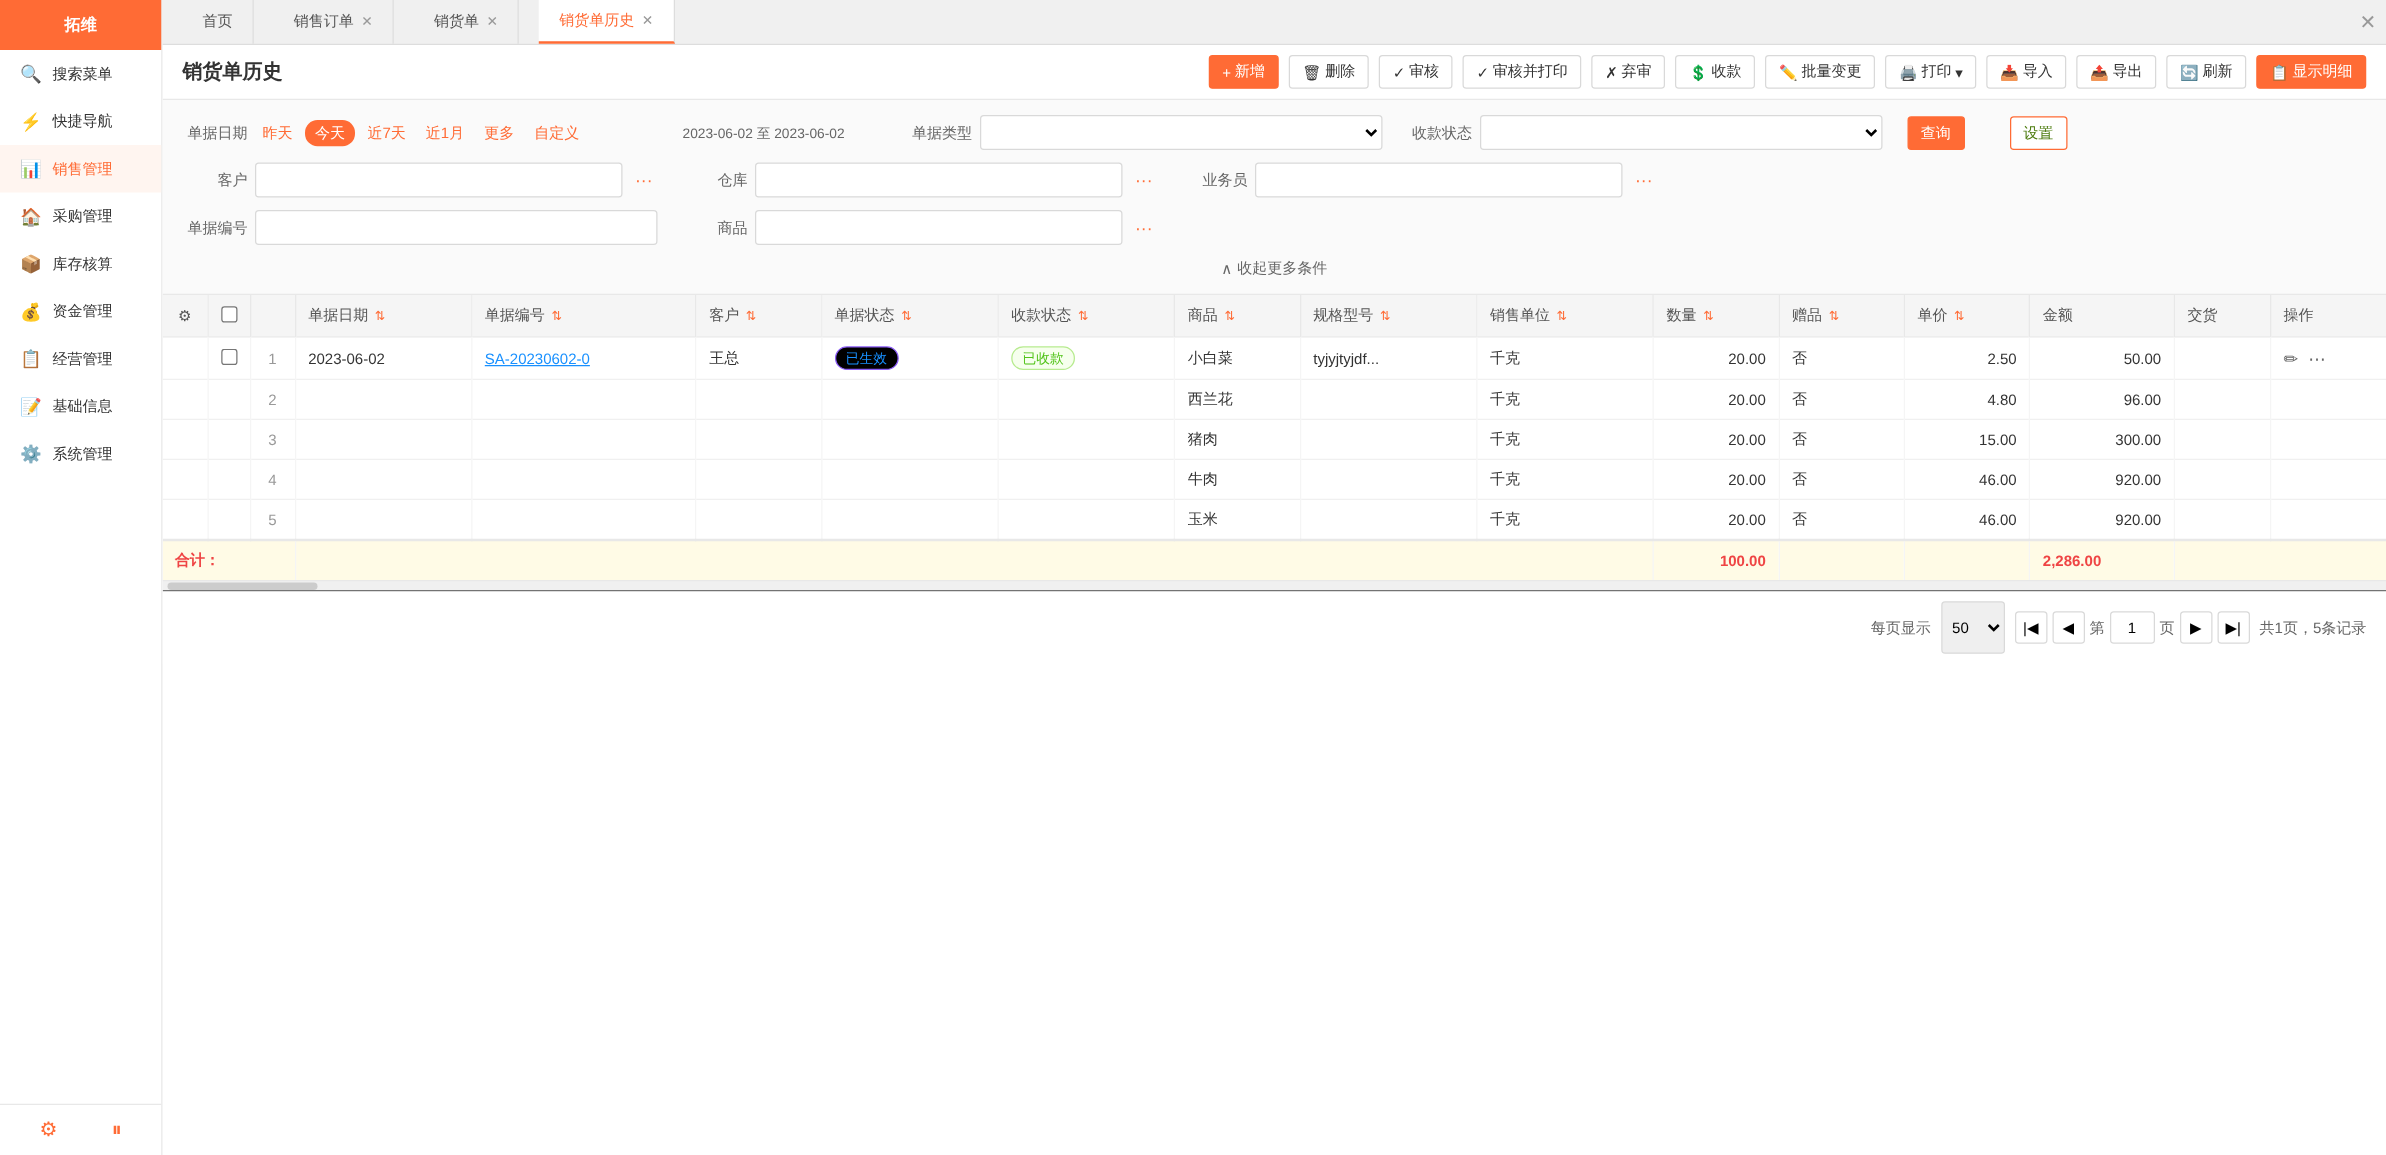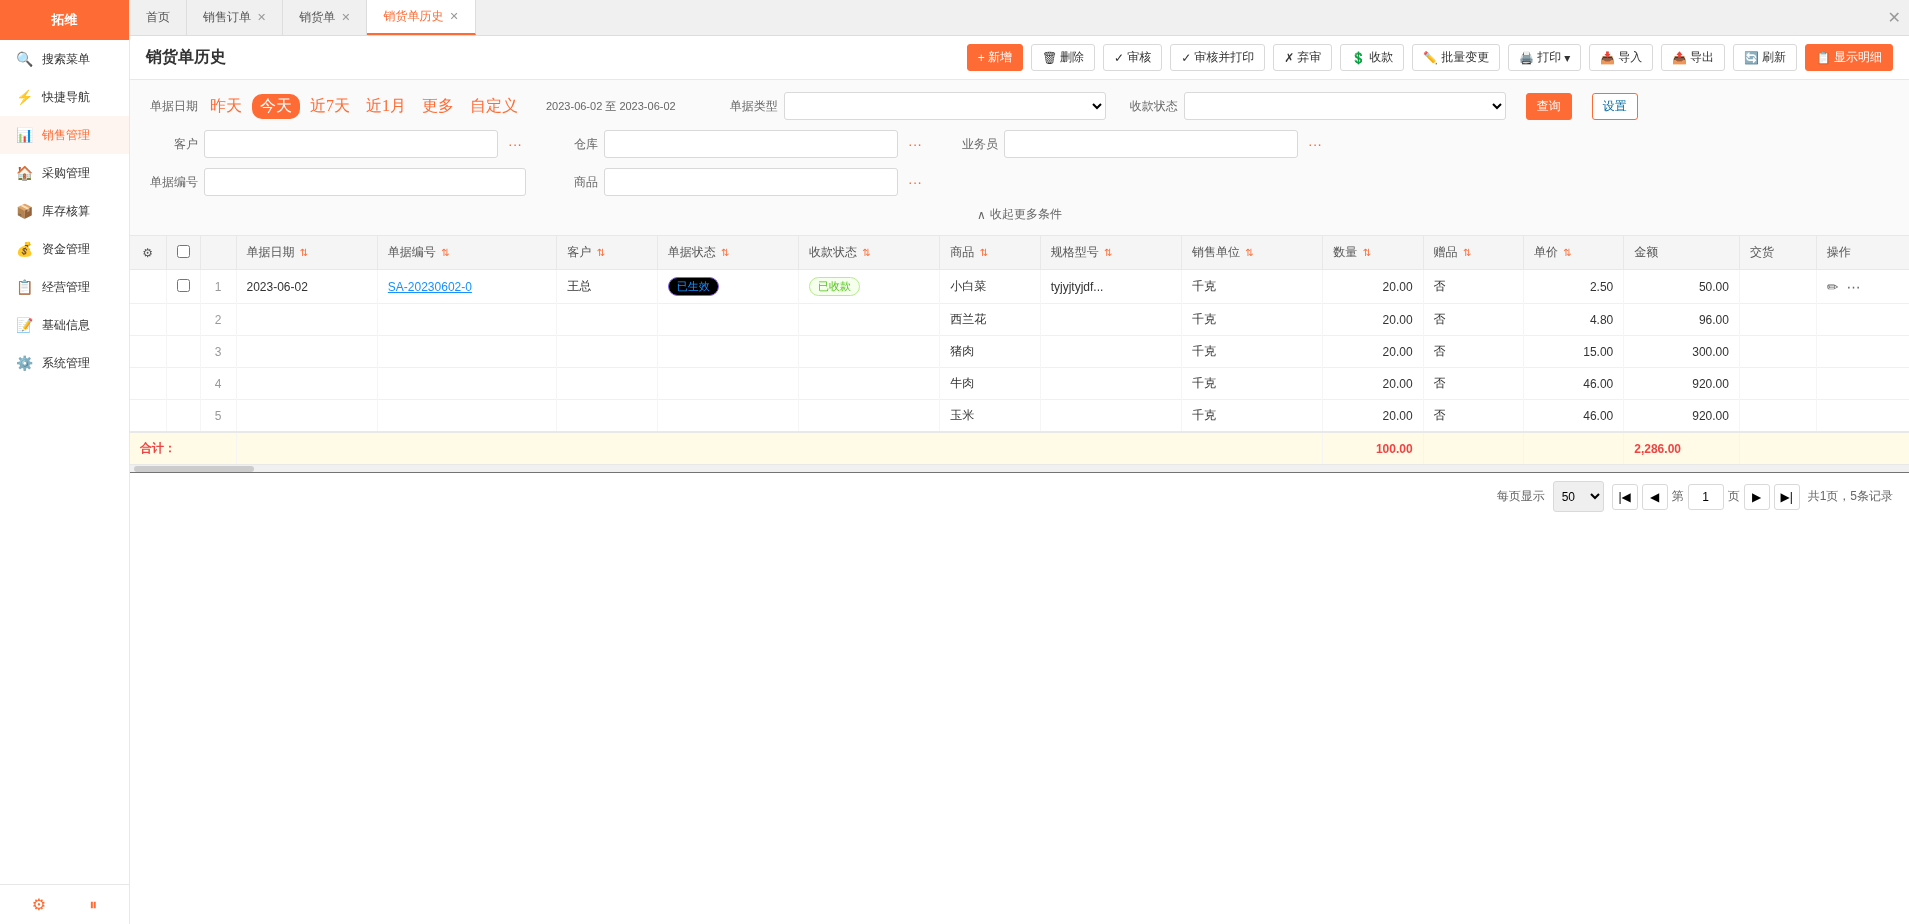--- a/index.html
+++ b/index.html
@@ -66,20 +66,21 @@
       display: flex;
       align-items: center;
       padding: 0 16px;
       height: 100%;
       cursor: pointer;
       color: #555;
       border-right: 1px solid #ddd;
       gap: 6px;
       white-space: nowrap;
       font-size: 12px;
+      margin-left: 16px;
     }
     .tab-item.active {
       background: #fff;
       color: #ff6b35;
       border-bottom: 2px solid #ff6b35;
     }
     .tab-item:first-child { font-weight: 500; }
     .tab-close { font-size: 11px; color: #999; cursor: pointer; }
     .tab-bar-end {
       margin-left: auto;
@@ -186,23 +187,22 @@
     }
     .date-quick-btns {
       display: flex;
       align-items: center;
       gap: 4px;
     }
     .date-quick-btn {
       padding: 2px 6px;
       cursor: pointer;
       color: #ff6b35;
-      font-size: 16px;
+      font-size: 12px;
       border-radius: 2px;
-      font-family: Liberation Serif, serif;
     }
     .date-quick-btn.active {
       background: #ff6b35;
       color: #fff;
       border-radius: 10px;
       padding: 2px 8px;
     }
     .ellipsis-btn {
       color: #ff6b35;
       cursor: pointer;
@@ -291,21 +291,21 @@
       align-items: center;
       justify-content: flex-end;
       padding: 8px 16px;
       border-top: 1px solid #737373;
       background: #fff;
       gap: 8px;
       flex-shrink: 0;
     }
     .per-page-label { color: #666; }
     .per-page-select {
-      height: 31px;
+      height: 42px;
       border: 1px solid #d9d9d9;
       border-radius: 3px;
       padding: 0 4px;
       font-size: 12px;
       outline: none;
     }
     .page-nav {
       display: flex;
       align-items: center;
       gap: 4px;
@@ -499,21 +499,21 @@
         </div>
         <div class="filter-item">
           <span class="filter-label">收款状态</span>
           <select class="filter-select">
             <option></option>
           </select>
         </div>
         <button class="btn btn-primary" style="background:#ff6b35;color:#fff;border-color:#ff6b35;">
           <span>查询</span>
         </button>
-        <button class="btn" style="border-color:#ff6b35;color:#0369a1;">
+        <button class="btn" style="border-color:#ff6b35;color:#4d7c0f;margin-left:16px;">
           <span>设置</span>
         </button>
       </div>
       <div class="filter-row">
         <div class="filter-item">
           <span class="filter-label">客户</span>
           <input class="filter-input" type="text" style="">
           <span class="ellipsis-btn">···</span>
         </div>
         <div class="filter-item">

